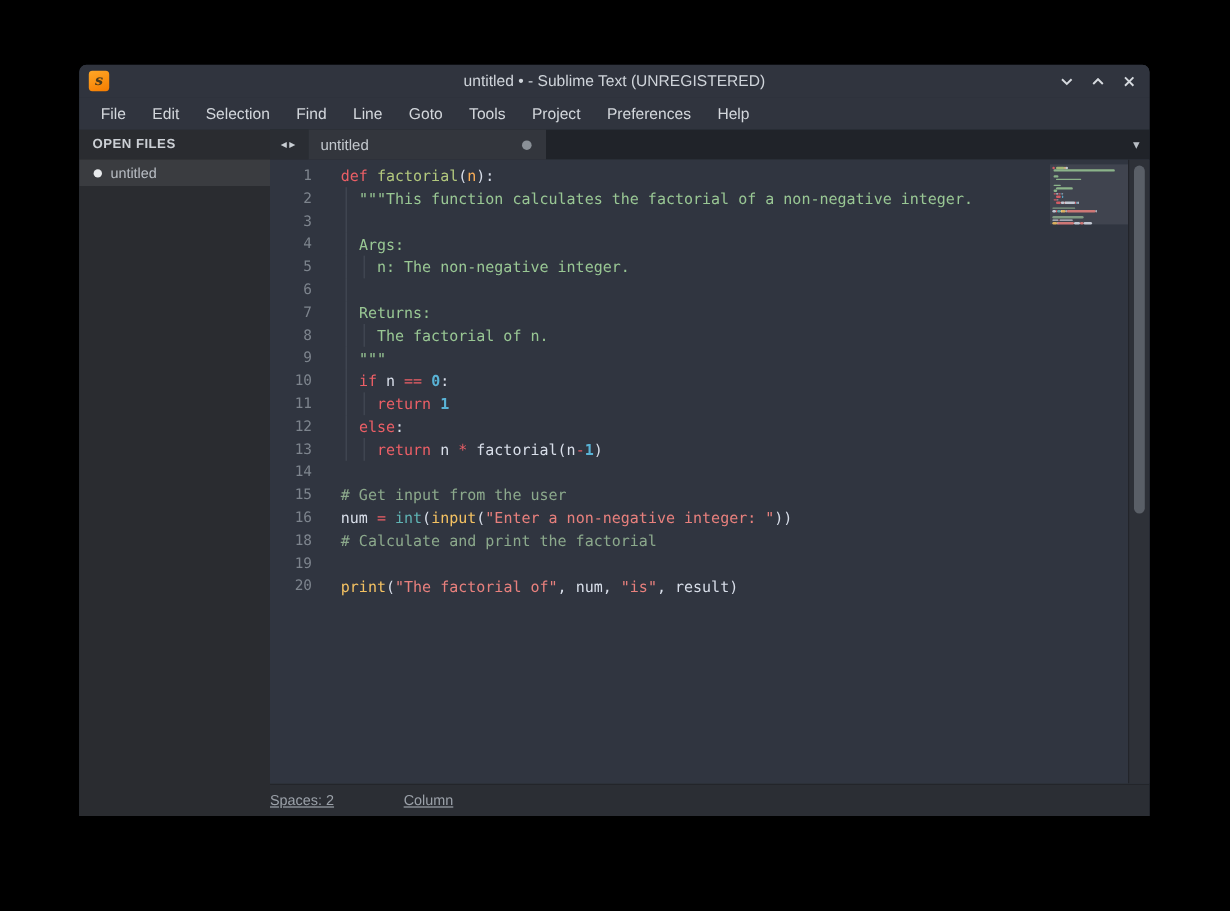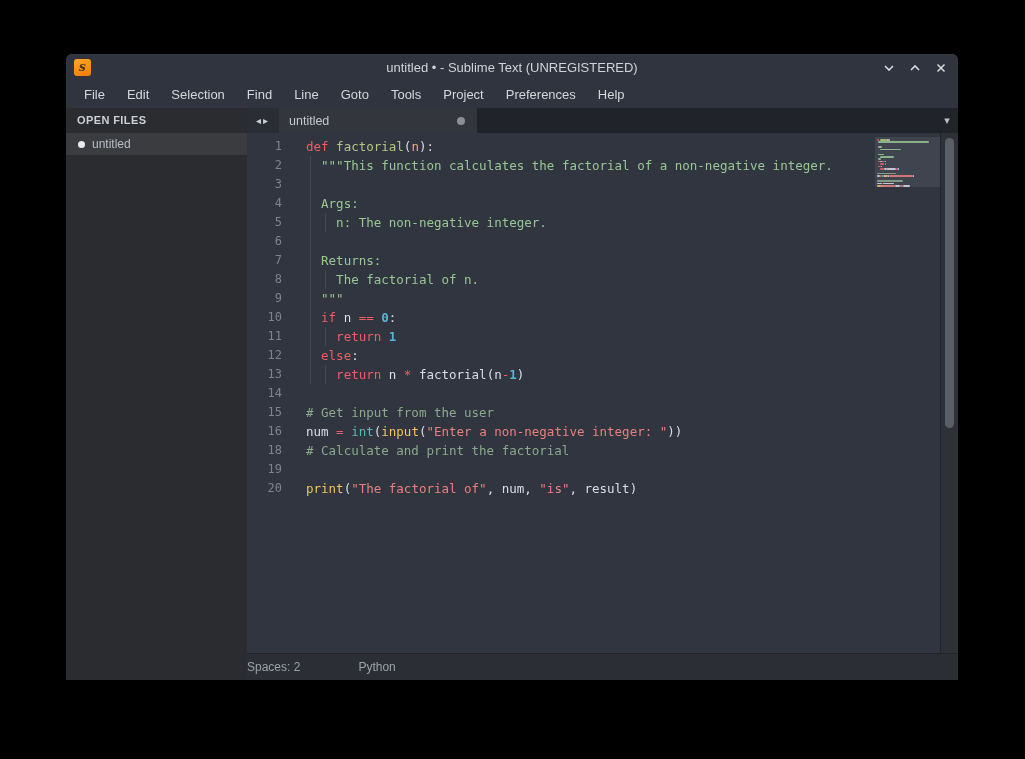--- a/index.html
+++ b/index.html
@@ -17,21 +17,21 @@
         font-family:"DejaVu Serif",serif;font-style:italic;}
   .title{flex:1;text-align:center;color:#cfd4da;font-size:13px;}
   .win-controls{position:absolute;right:10px;top:0;height:27px;display:flex;align-items:center;gap:11px;}
   .win-btn{width:15px;height:15px;display:flex;align-items:center;justify-content:center;cursor:default;}
   
   .menubar{height:27px;background:var(--chrome-bg);display:flex;align-items:center;
            padding-left:7px;flex:0 0 auto;}
   .menu-item{padding:0 11px;color:#d3d7dc;font-size:13px;line-height:27px;}
   
   .middle{flex:1;display:flex;min-height:0;}
-  .sidebar{width:181px;flex:0 0 auto;background:var(--sidebar-bg);overflow:hidden;}
+  .sidebar{width:159px;flex:0 0 auto;background:var(--sidebar-bg);overflow:hidden;}
   .sb-header{height:25px;line-height:25px;padding-left:11px;color:#ccd0d5;
              font-size:11px;font-weight:bold;letter-spacing:.4px;}
   .sb-item{height:22px;display:flex;align-items:center;background:#3a3c40;color:#b9bec4;
            font-size:12px;}
   .sb-dot{width:7px;height:7px;border-radius:50%;background:#e8eaec;margin:0 7px 0 12px;flex:0 0 auto;}
   .right-col{flex:1;display:flex;flex-direction:column;min-width:0;}
   
   .tabbar{height:25px;flex:0 0 auto;background:var(--tabbar-bg);display:flex;align-items:stretch;}
   .tab-arrows{width:32px;display:flex;align-items:center;justify-content:center;
               background:#2a2d33;color:#c9ced4;font-size:10px;letter-spacing:2px;}
@@ -65,21 +65,21 @@
   .scrollbar{position:absolute;top:0;right:0;bottom:0;width:17px;background:#2e3138;
              border-left:1px solid rgba(0,0,0,0.25);}
   .scroll-thumb{position:absolute;left:4px;top:5px;width:9px;height:290px;border-radius:5px;
                 background:#5a5f67;}
   
   .statusbar{height:26px;flex:0 0 auto;background:var(--status-bg);border-top:1px solid #222428;
              display:flex;align-items:center;color:#9ba1a9;font-size:12px;}
   .status-left{display:flex;align-items:center;gap:8px;padding-left:12px;flex:1;}
   .status-icon{width:9px;height:11px;border:1.5px solid #b8bdc4;border-left-width:4px;
                border-radius:2px;display:inline-block;}
-  .status-right{display:flex;align-items:flex-start;gap:58px;padding-right:42px;}
+  .status-right{display:flex;align-items:flex-start;gap:58px;padding-right:42px;text-decoration:underline;}
 </style>
 </head>
 <body>
 
 <div id="stage">
   <div id="window">
 
     <div class="titlebar">
       <span class="logo">s</span>
       <span class="title">untitled • - Sublime Text (UNREGISTERED)</span>
@@ -214,19 +214,19 @@
               <div class="mm-bar" style="left: 27.9px; top: 47.98px; width: 6.66px; background: rgb(216, 222, 233);"></div>
             </div>
           <div class="scrollbar">
             <div class="scroll-thumb"></div>
           </div>
         </div>
 
         <div class="statusbar">
           <div class="status-right">
             <span>Spaces: 2</span>
-            <span>Python</span>
+            <span>Column</span>
           </div>
         </div>
       </div>
     </div>
   </div>
 </div>
 
 </body></html>

